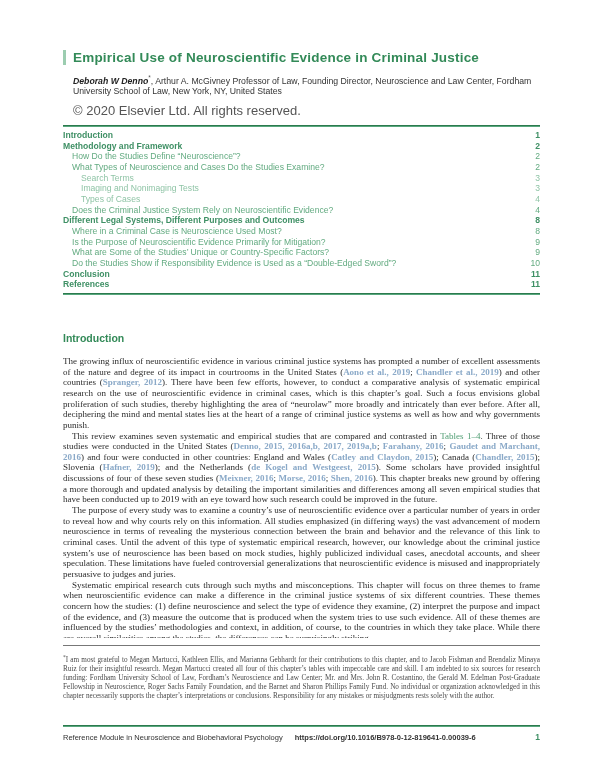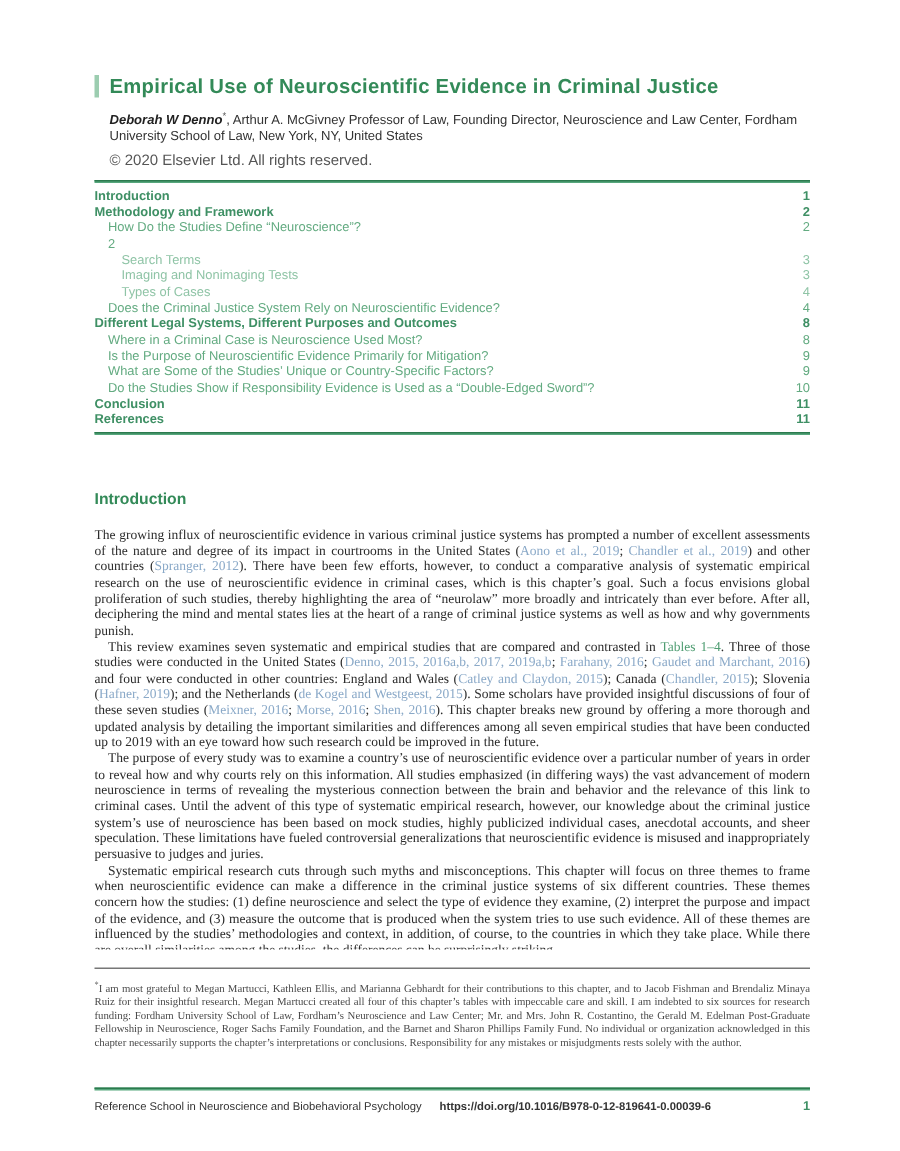--- a/index.html
+++ b/index.html
@@ -8,42 +8,42 @@
 
   .page { position:relative; width:600px; height:632px; padding:50px 60px 0 63px; }
 
   
   .title-row { display:flex; align-items:stretch; }
   .title-bar { width:3px; background:#9ccdb0; margin-right:7px; flex:0 0 3px; }
   .chapter-title { font-size:13.5px; font-weight:bold; color:#338a58; line-height:15px; letter-spacing:0.2px; }
   .author-line { margin-top:8px; margin-left:10px; font-size:8.7px; line-height:10.6px; color:#333; }
   .author-name { font-weight:bold; color:#222;font-style:italic; }
   .author-marker { font-size:6.5px; vertical-align:super; color:#555; }
-  .copyright { margin-top:6px; margin-left:10px; font-size:10px; color:#555; }
+  .copyright { margin-top:6px; margin-left:10px; font-size:13px; color:#555; }
 
   .rule-green { margin-top:7px; height:2px; background:#57a77d; border-top:1px solid #2c7a4e; }
 
   
   .toc { margin-top:3px; }
   .toc-row { display:flex; justify-content:space-between; line-height:10.65px; font-size:8.6px; cursor:pointer; }
   .toc-row.lvl0 { font-weight:bold; color:#3f9065; }
   .toc-row.lvl0 .toc-page { color:#3f9065; }
   .toc-row.lvl1 { color:#63ab81; padding-left:9px; }
   .toc-row.lvl1 .toc-page { color:#63ab81; }
   .toc-row.lvl2 { color:#8fc4a6; padding-left:18px;align-items:flex-end; }
   .toc-row.lvl2 .toc-page { color:#8fc4a6; }
   .toc-page { flex:0 0 auto; }
   .rule-green.toc-bottom { margin-top:3px; }
 
   
   .section-heading { margin-top:37px; font-size:10.5px; font-weight:bold; color:#338a58; }
   .body-text { margin-top:12px; font-family:"Liberation Serif", serif; font-size:9px;
                line-height:10.65px; color:#2b2b2b; text-align:justify; max-height:282px; overflow:hidden; }
   .body-para.indent { text-indent:9px; }
-  .cite { color:#8aa9c8; cursor:pointer; }
+  .cite { color:#8aa9c8; cursor:pointer;font-weight:bold; }
   .tref { color:#4f9d72; cursor:pointer; }
 
   
   .footnote-sep { position:absolute; left:63px; right:60px; top:645px; border-top:1px solid #777; }
   .footnote { position:absolute; left:63px; right:60px; top:653px; font-family:"Liberation Serif", serif;
               font-size:7.2px; line-height:8.9px; color:#4a4a4a; text-align:justify; }
   .footnote sup { font-size:5.5px; }
 
   
   .footer { position:absolute; left:63px; right:60px; top:725px; }
@@ -76,20 +76,21 @@
       </div>
       <div class="toc-row lvl0">
         <span class="toc-label">Methodology and Framework</span>
         <span class="toc-page">2</span>
       </div>
       <div class="toc-row lvl1">
         <span class="toc-label">How Do the Studies Define “Neuroscience”?</span>
         <span class="toc-page">2</span>
       </div>
       <div class="toc-row lvl1">
+        <span class="toc-label">What Types of Neuroscience and Cases Do the Studies Examine?</span>
         <span class="toc-page">2</span>
       </div>
       <div class="toc-row lvl2">
         <span class="toc-label">Search Terms</span>
         <span class="toc-page">3</span>
       </div>
       <div class="toc-row lvl2">
         <span class="toc-label">Imaging and Nonimaging Tests</span>
         <span class="toc-page">3</span>
       </div>
@@ -141,19 +142,19 @@
       <p class="body-para indent">The purpose of every study was to examine a country’s use of neuroscientific evidence over a particular number of years in order to reveal how and why courts rely on this information. All studies emphasized (in differing ways) the vast advancement of modern neuroscience in terms of revealing the mysterious connection between the brain and behavior and the relevance of this link to criminal cases. Until the advent of this type of systematic empirical research, however, our knowledge about the criminal justice system’s use of neuroscience has been based on mock studies, highly publicized individual cases, anecdotal accounts, and sheer speculation. These limitations have fueled controversial generalizations that neuroscientific evidence is misused and inappropriately persuasive to judges and juries.</p>
       <p class="body-para indent">Systematic empirical research cuts through such myths and misconceptions. This chapter will focus on three themes to frame when neuroscientific evidence can make a difference in the criminal justice systems of six different countries. These themes concern how the studies: (1) define neuroscience and select the type of evidence they examine, (2) interpret the purpose and impact of the evidence, and (3) measure the outcome that is produced when the system tries to use such evidence. All of these themes are influenced by the studies’ methodologies and context, in addition, of course, to the countries in which they take place. While there are overall similarities among the studies, the differences can be surprisingly striking.</p>
     </div>
 
   <div class="footnote-sep"></div>
   <p class="footnote"><sup>*</sup><span>I am most grateful to Megan Martucci, Kathleen Ellis, and Marianna Gebhardt for their contributions to this chapter, and to Jacob Fishman and Brendaliz Minaya Ruiz for their insightful research. Megan Martucci created all four of this chapter’s tables with impeccable care and skill. I am indebted to six sources for research funding: Fordham University School of Law, Fordham’s Neuroscience and Law Center; Mr. and Mrs. John R. Costantino, the Gerald M. Edelman Post-Graduate Fellowship in Neuroscience, Roger Sachs Family Foundation, and the Barnet and Sharon Phillips Family Fund. No individual or organization acknowledged in this chapter necessarily supports the chapter’s interpretations or conclusions. Responsibility for any mistakes or misjudgments rests solely with the author.</span></p>
 
   <div class="footer">
     <div class="footer-rule"></div>
     <div class="footer-row">
-      <span class="footer-left">Reference School in Neuroscience and Biobehavioral Psychology</span>
+      <span class="footer-left">Reference Module in Neuroscience and Biobehavioral Psychology</span>
       <span class="footer-doi">https://doi.org/10.1016/B978-0-12-819641-0.00039-6</span>
       <span class="footer-page">1</span>
     </div>
   </div>
 
 </div>
 
 </body></html>

